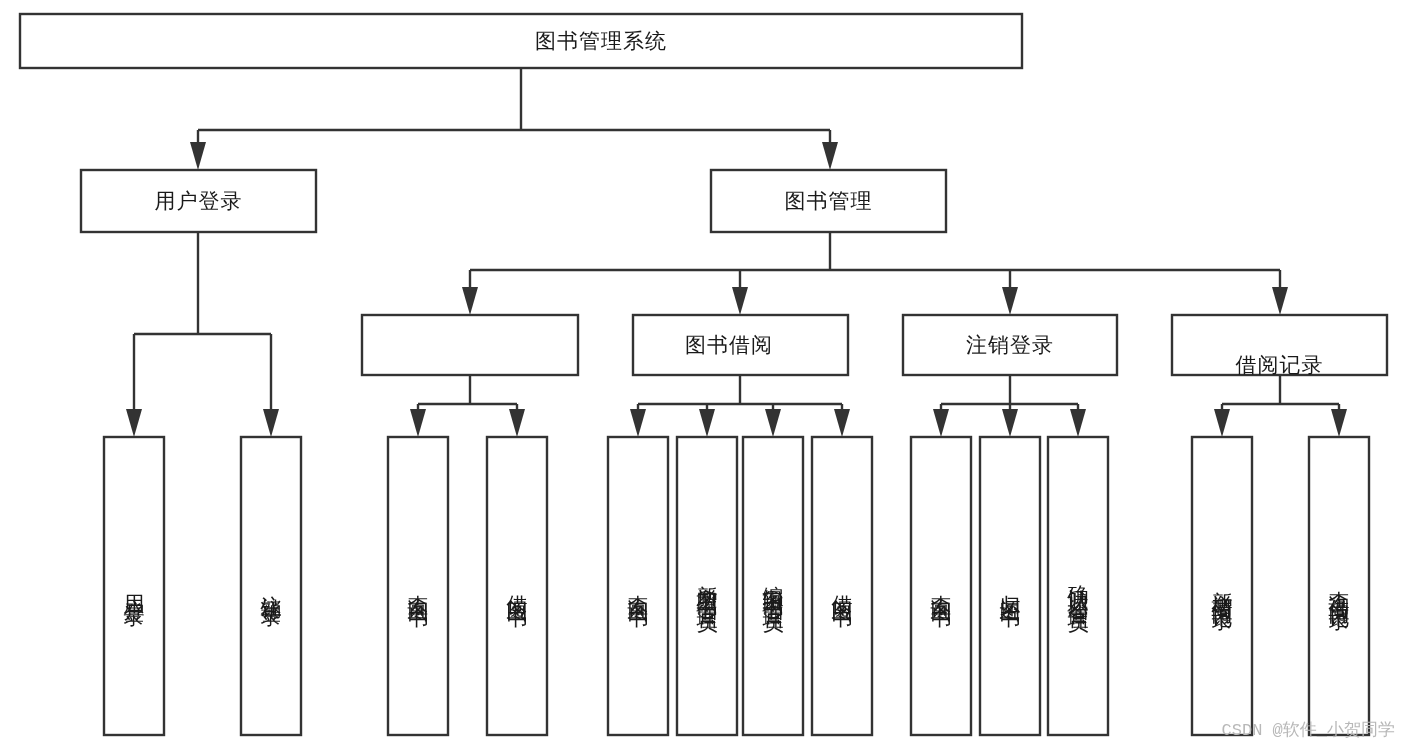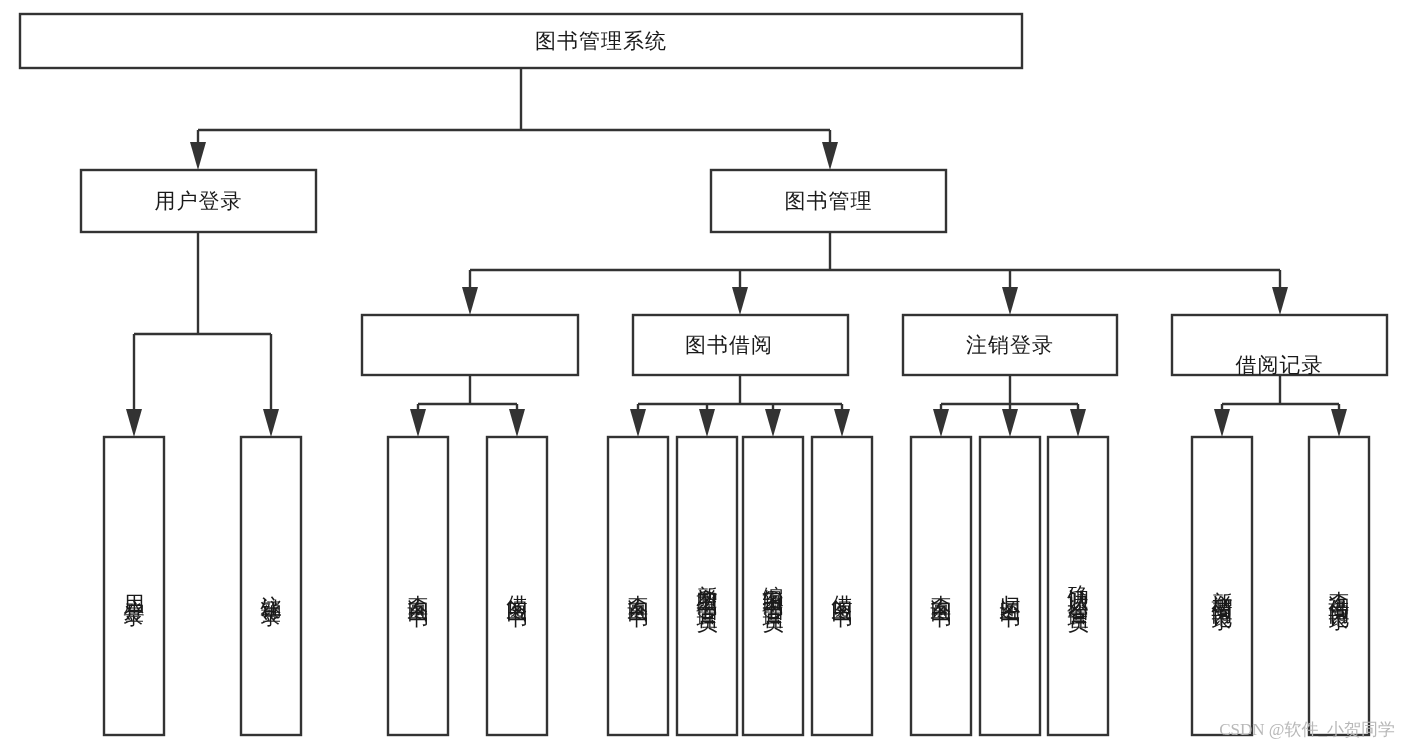--- a/index.html
+++ b/index.html
@@ -69,21 +69,21 @@
     font-family: "DejaVu Sans", "Liberation Sans", sans-serif;
     font-size: 21px;
     color: #1a1a1a;
     letter-spacing: 1px;
     white-space: nowrap;
   }
   #watermark {
     position: absolute;
     right: 10px;
     bottom: 6px;
-    font-family: Liberation Serif, serif;
+    font-family: Liberation Mono, monospace;
     font-size: 17px;
     color: #b8b8b8;
     white-space: nowrap;
     pointer-events: none;
   }
 </style>
 </head>
 <body>
 
 <div id="diagram-root">

